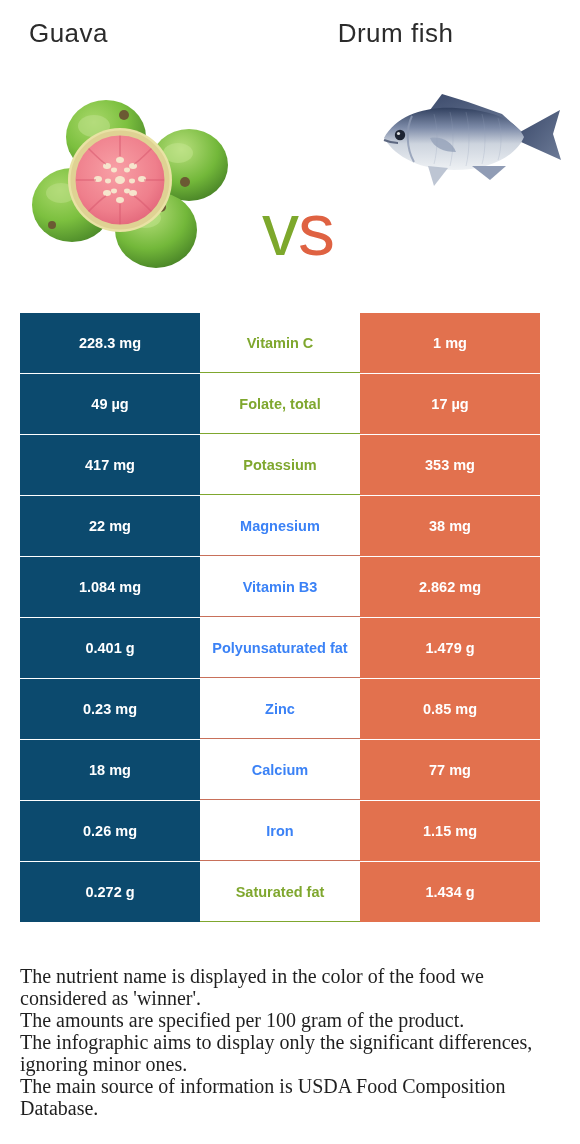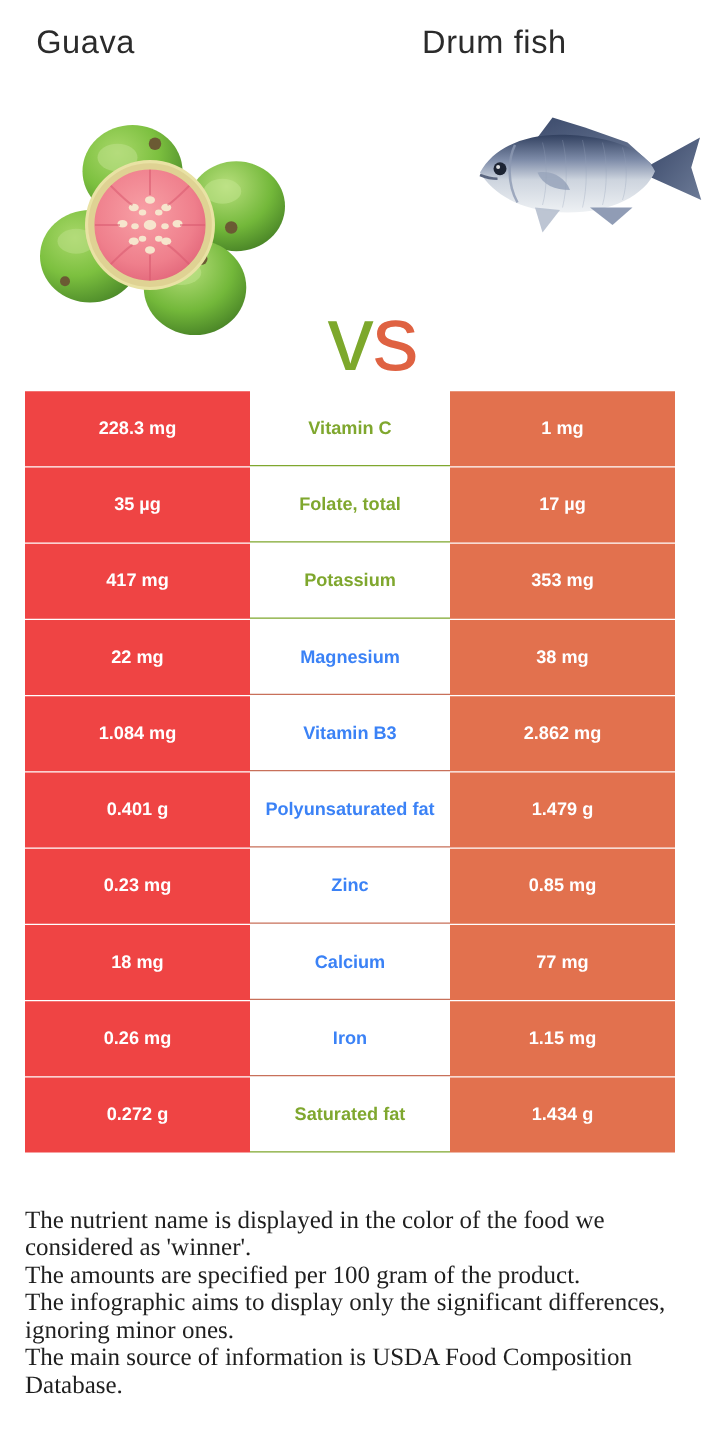--- a/index.html
+++ b/index.html
@@ -65,21 +65,20 @@
     left: 228px;
     top: 128px;
     width: 140px;
     height: 80px;
     font-size: 74px;
     font-weight: 300;
     line-height: 80px;
     letter-spacing: -1px;
     text-align: center;
     font-family: "Liberation Sans", sans-serif;
-    margin-top: 41px;
   }
   .vs .v { color: #7da82c; }
   .vs .s { color: #df6242; }
 
   
   .fruit-svg, .fish-svg { display: block; width: 100%; height: 100%; }
 
   
   .table {
     position: absolute;
@@ -94,21 +93,21 @@
   }
   .cell {
     display: flex;
     align-items: center;
     justify-content: center;
     font-size: 14.5px;
     font-weight: bold;
   }
   .cell-left {
     width: 180px;
-    background: #ef4444;
+    background: #0c4a6e;
     color: #ffffff;
   }
   .cell-mid {
     width: 160px;
     background: #ffffff;
     border-top: 1px solid transparent;
     border-bottom: 1px solid #7fa72e;
     color: #7fa72e;
     font-size: 14.5px;
   }
@@ -264,21 +263,21 @@
   </div>
 </div>
 
 <div class="table">
     <div class="row">
       <div class="cell cell-left">228.3 mg</div>
       <div class="cell cell-mid">Vitamin C</div>
       <div class="cell cell-right">1 mg</div>
     </div>
     <div class="row">
-      <div class="cell cell-left">35 µg</div>
+      <div class="cell cell-left">49 µg</div>
       <div class="cell cell-mid">Folate, total</div>
       <div class="cell cell-right">17 µg</div>
     </div>
     <div class="row">
       <div class="cell cell-left">417 mg</div>
       <div class="cell cell-mid">Potassium</div>
       <div class="cell cell-right">353 mg</div>
     </div>
     <div class="row">
       <div class="cell cell-left">22 mg</div>

